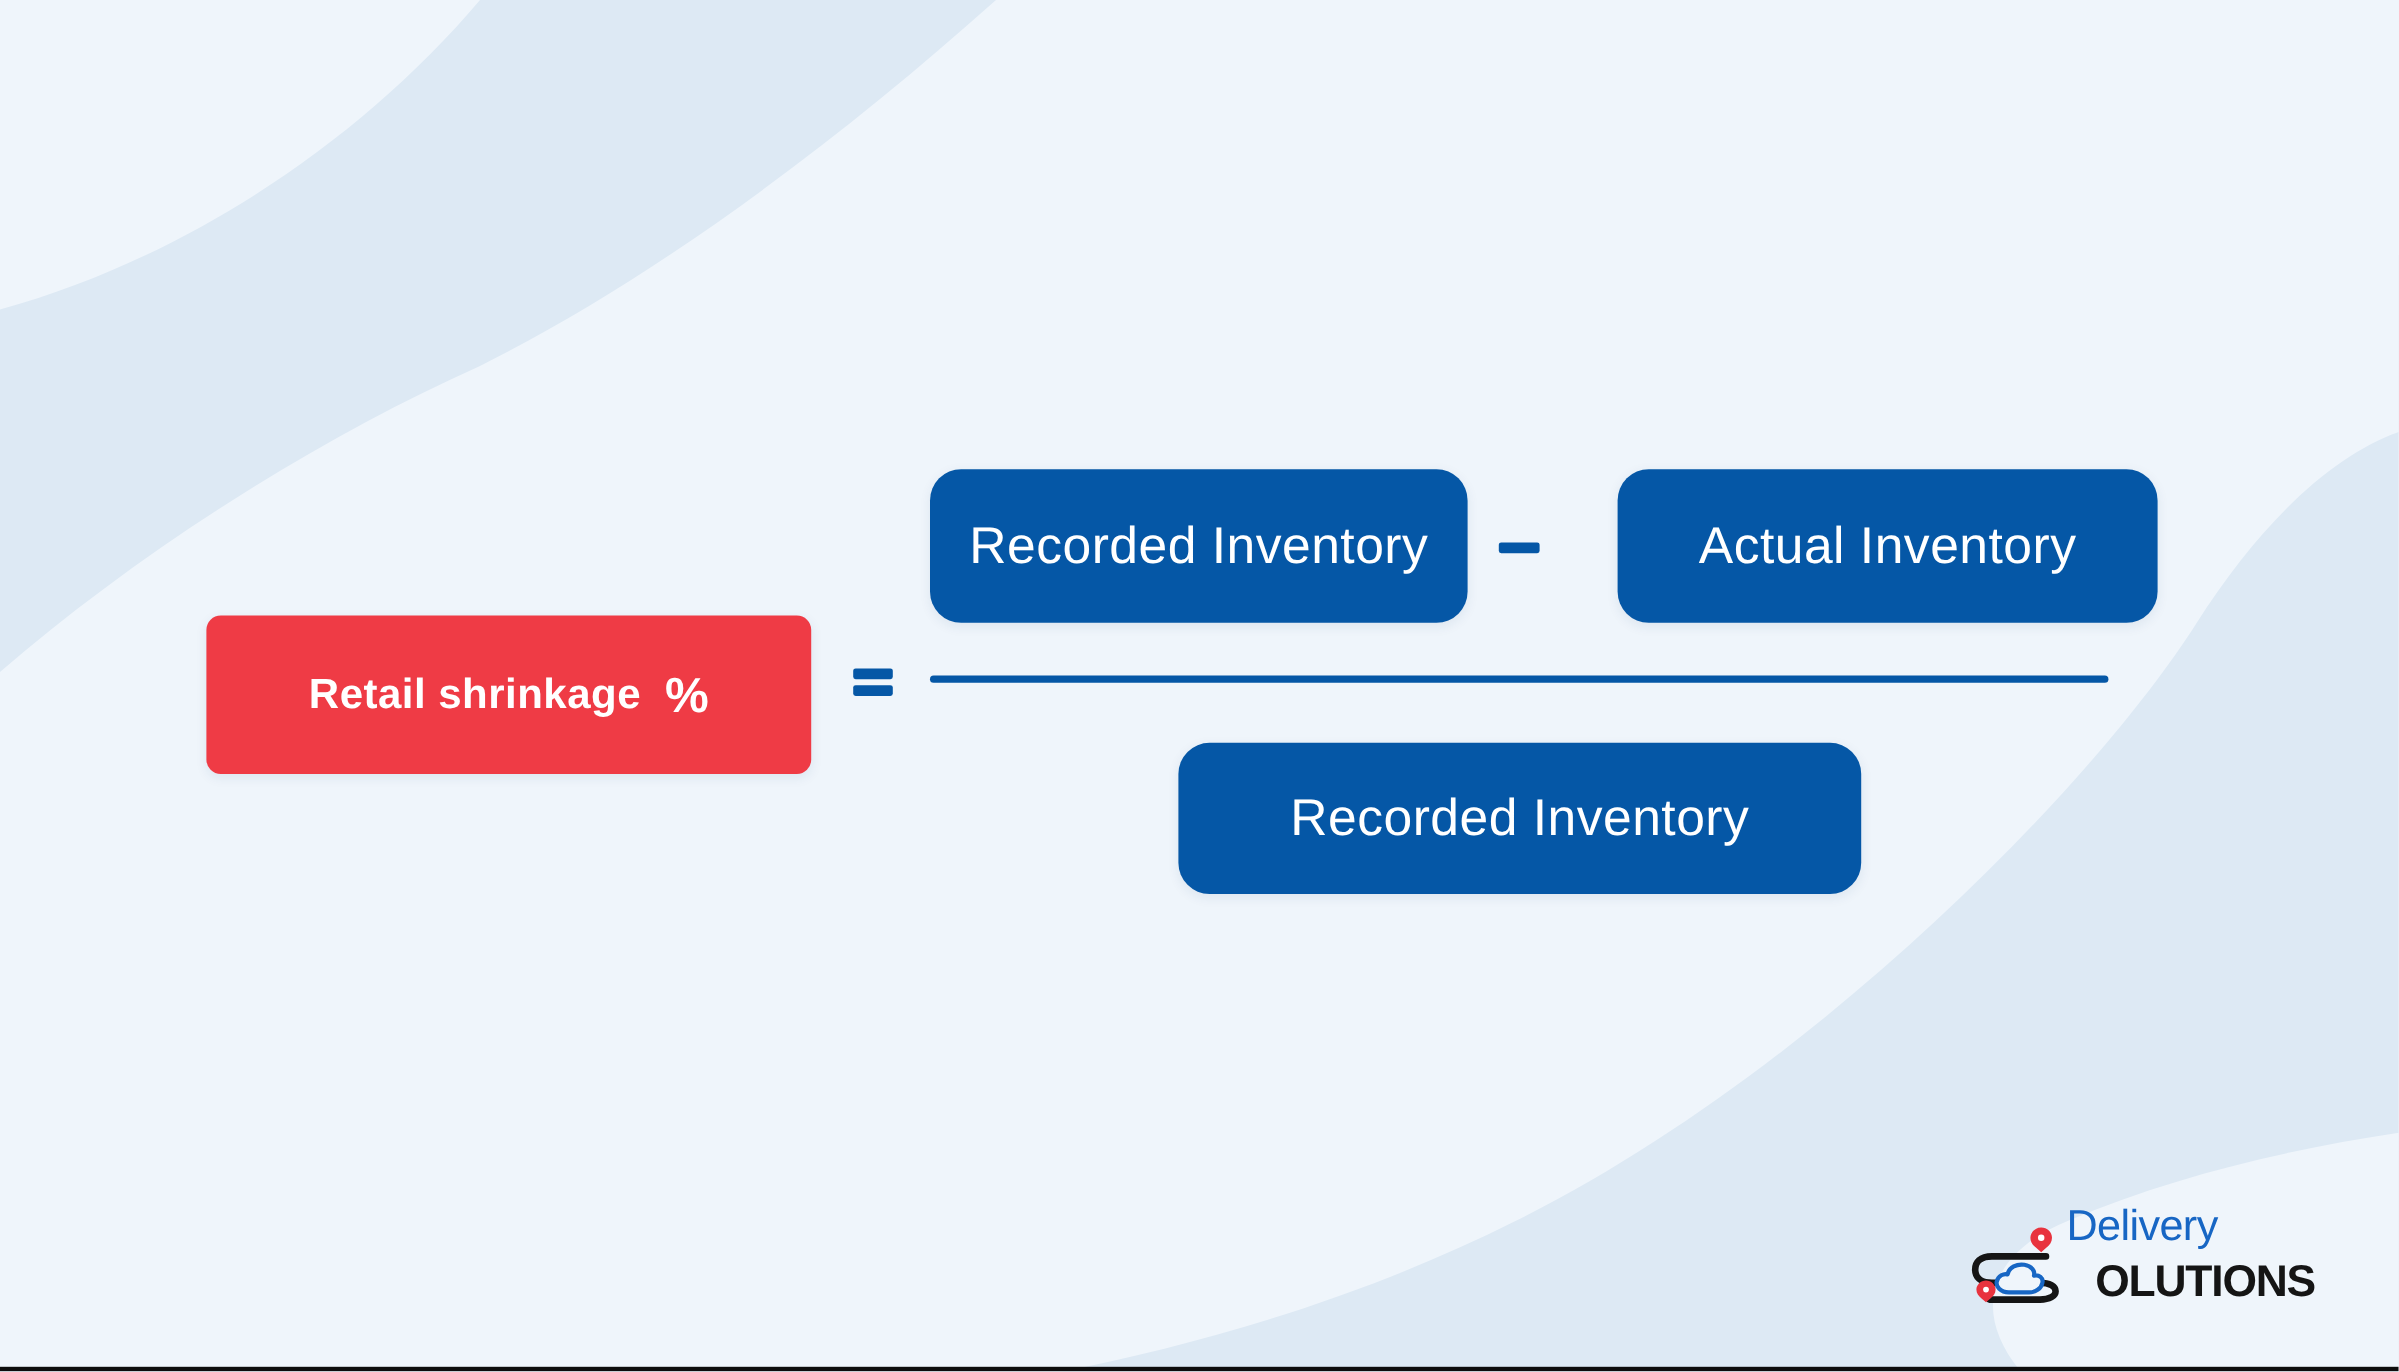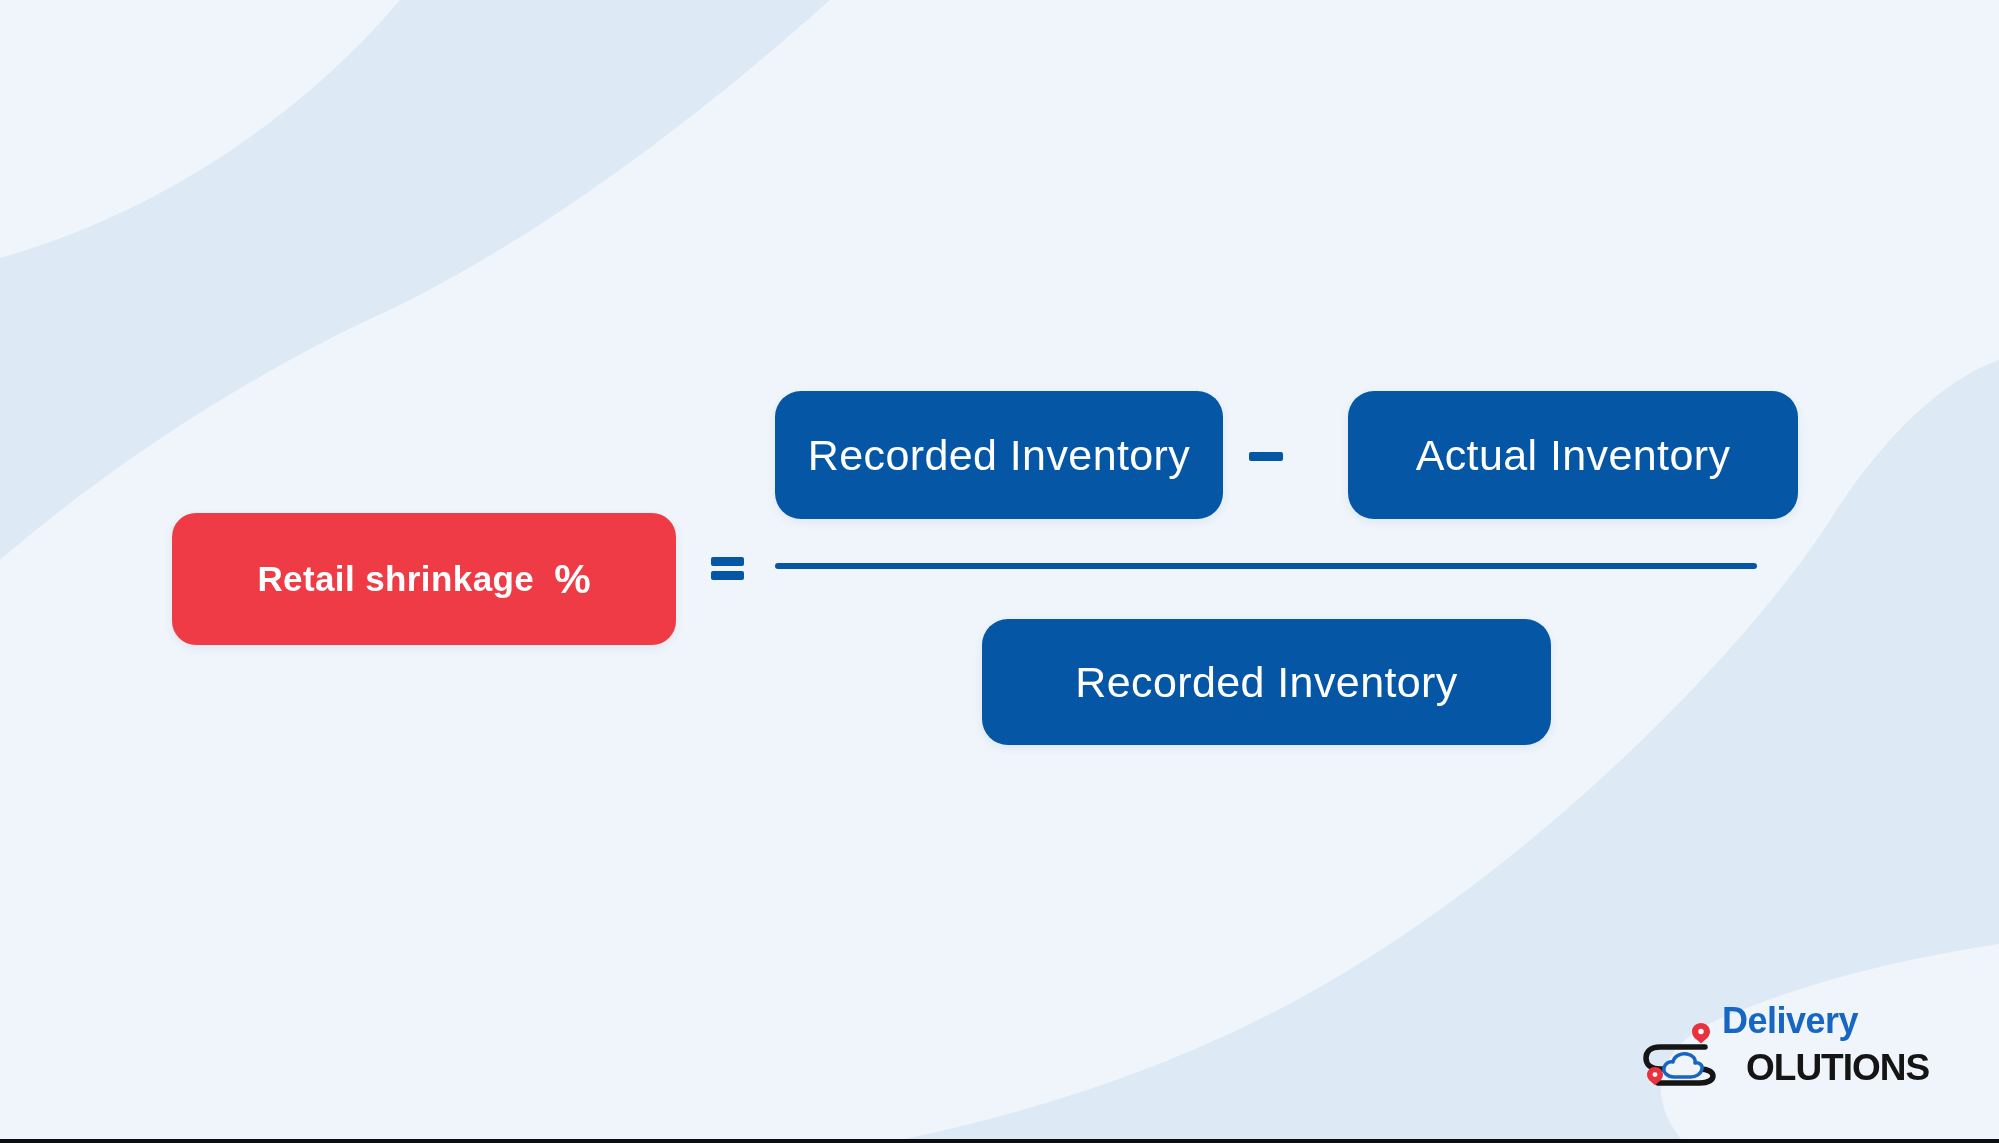--- a/index.html
+++ b/index.html
@@ -16,21 +16,21 @@
   .box {
     position:absolute;
     display:flex; align-items:center; justify-content:center;
     color: var(--color-white,#fff);
     box-shadow: 0 3px 10px rgba(20,60,120,.08);
     white-space:nowrap;
   }
   .box-red {
     left:172px; top:513px; width:504px; height:132px;
     background: var(--color-red,#ef3b45);
-    border-radius:24px;
+    border-radius:12px;
     font-size:35px; font-weight:600; letter-spacing:.4px;
   }
   .percent { font-size:41px; font-weight:800; margin-left:20px; letter-spacing:0; }
   .box-blue {
     background: var(--color-blue,#0557a6);
     border-radius:26px;
     font-size:43px; font-weight:500; letter-spacing:.4px;
   }
   .box-num-left  { left:775px;  top:391px; width:448px; height:128px; }
   .box-num-right { left:1308px; top:391px; width:450px; height:128px;margin-left:40px; }
@@ -51,21 +51,21 @@
 
   .fraction-bar {
     position:absolute; left:775px; top:563px; width:982px; height:6px;
     border-radius:3px; background: var(--color-blue,#0557a6);
   }
 
   .logo { position:absolute; left:1638px; top:1003px; width:310px; height:110px; }
   .logo-mark { position:absolute; left:0; top:12px; width:100px; height:95px; display:block; }
   .logo-word-top {
     position:absolute; left:84px; top:0;
-    font-size:36px; font-weight:700; letter-spacing:-.5px;
+    font-size:36px; font-weight:400; letter-spacing:-.5px;
     color: var(--color-logo_blue,#1766c4); line-height:1;
   }
   .logo-word-bottom {
     position:absolute; left:108px; top:46px;
     font-size:37px; font-weight:700; letter-spacing:-1px;
     color: var(--color-logo_black,#151515); line-height:1;
   }
 
   .bottom-border {
     position:absolute; left:0; bottom:0; width:100%; height:4px;

